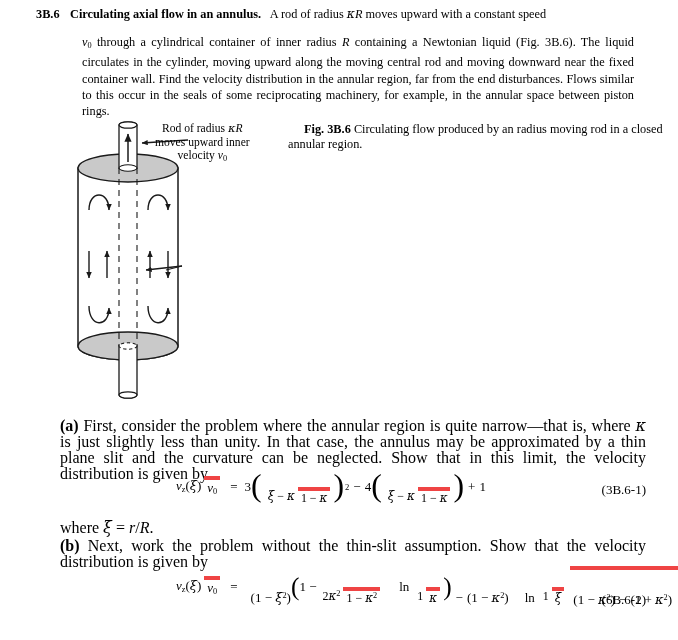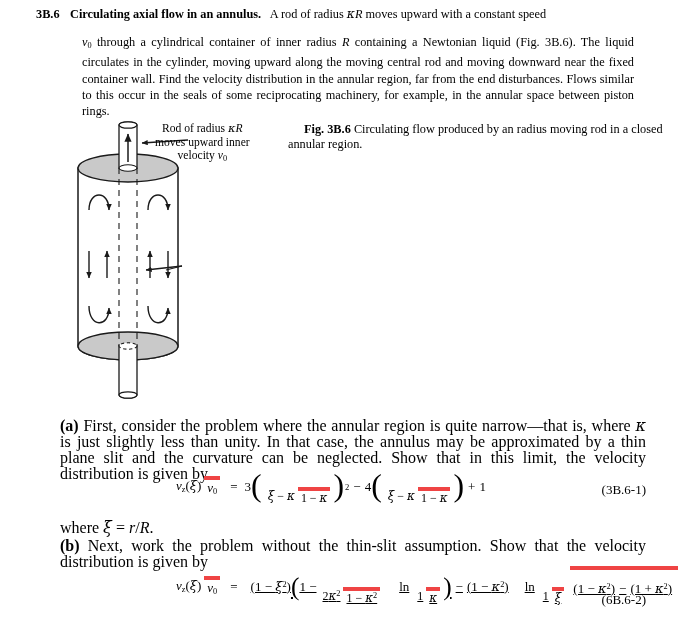--- a/index.html
+++ b/index.html
@@ -72,21 +72,21 @@
   .frac .den{padding:0 3px;line-height:1.18;border-top:4px solid #ef4444;}
   .frac.tight{font-size:0.92em;margin-top:19px;}
   .paren{display:inline-flex;align-items:center;font-size:1em;}
   .paren>.big{font-size:2.45em;font-weight:300;line-height:0.78;
               font-family:"Liberation Serif",serif;}
   .paren>.bigsm{font-size:1.95em;font-weight:300;line-height:0.8;}
   .op{margin:0 4px;}
   .eqsign{margin:0 7px;}
   .powsup{font-size:0.66em;vertical-align:1.15em;margin-left:1px;}
   .lnop{font-style:normal;margin:0 2px 0 16px;}
-  .mid{display:inline-flex;align-items:center;text-decoration:underline;}
+  .mid{display:inline-flex;align-items:flex-end;}
 </style>
 </head>
 <body>
 
 <div class="page">
 
   <div class="prob-head">
     <span class="prob-num">3B.6</span><span class="prob-title">Circulating axial flow in an annulus.</span>
     <span>&nbsp; A rod of radius <i class="kap">κ</i><i class="var">R</i> moves upward with a constant speed</span>
   </div>

